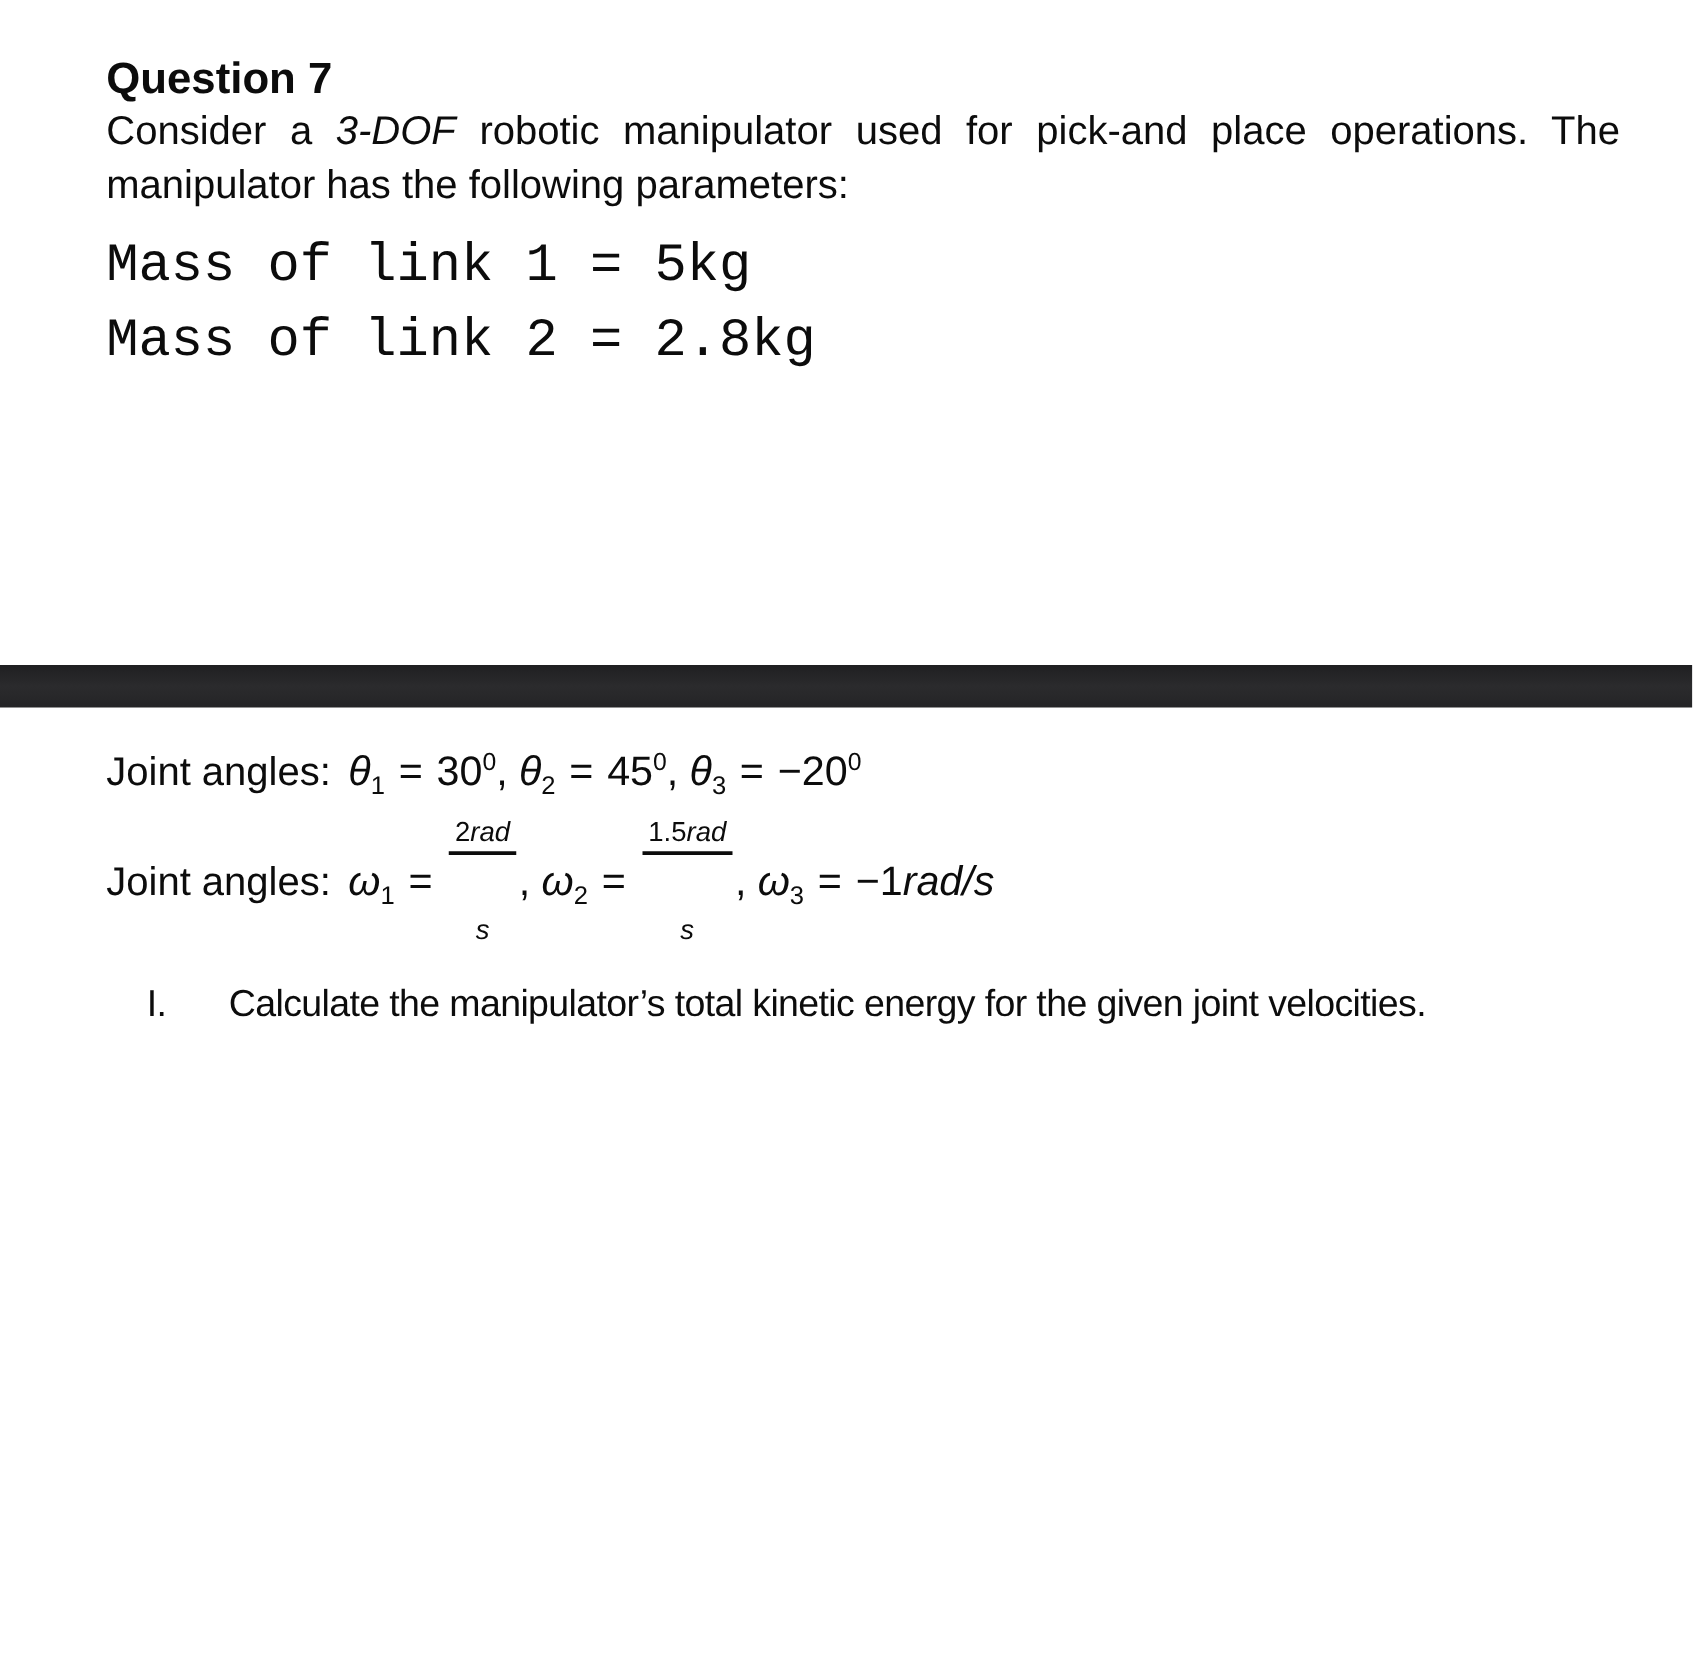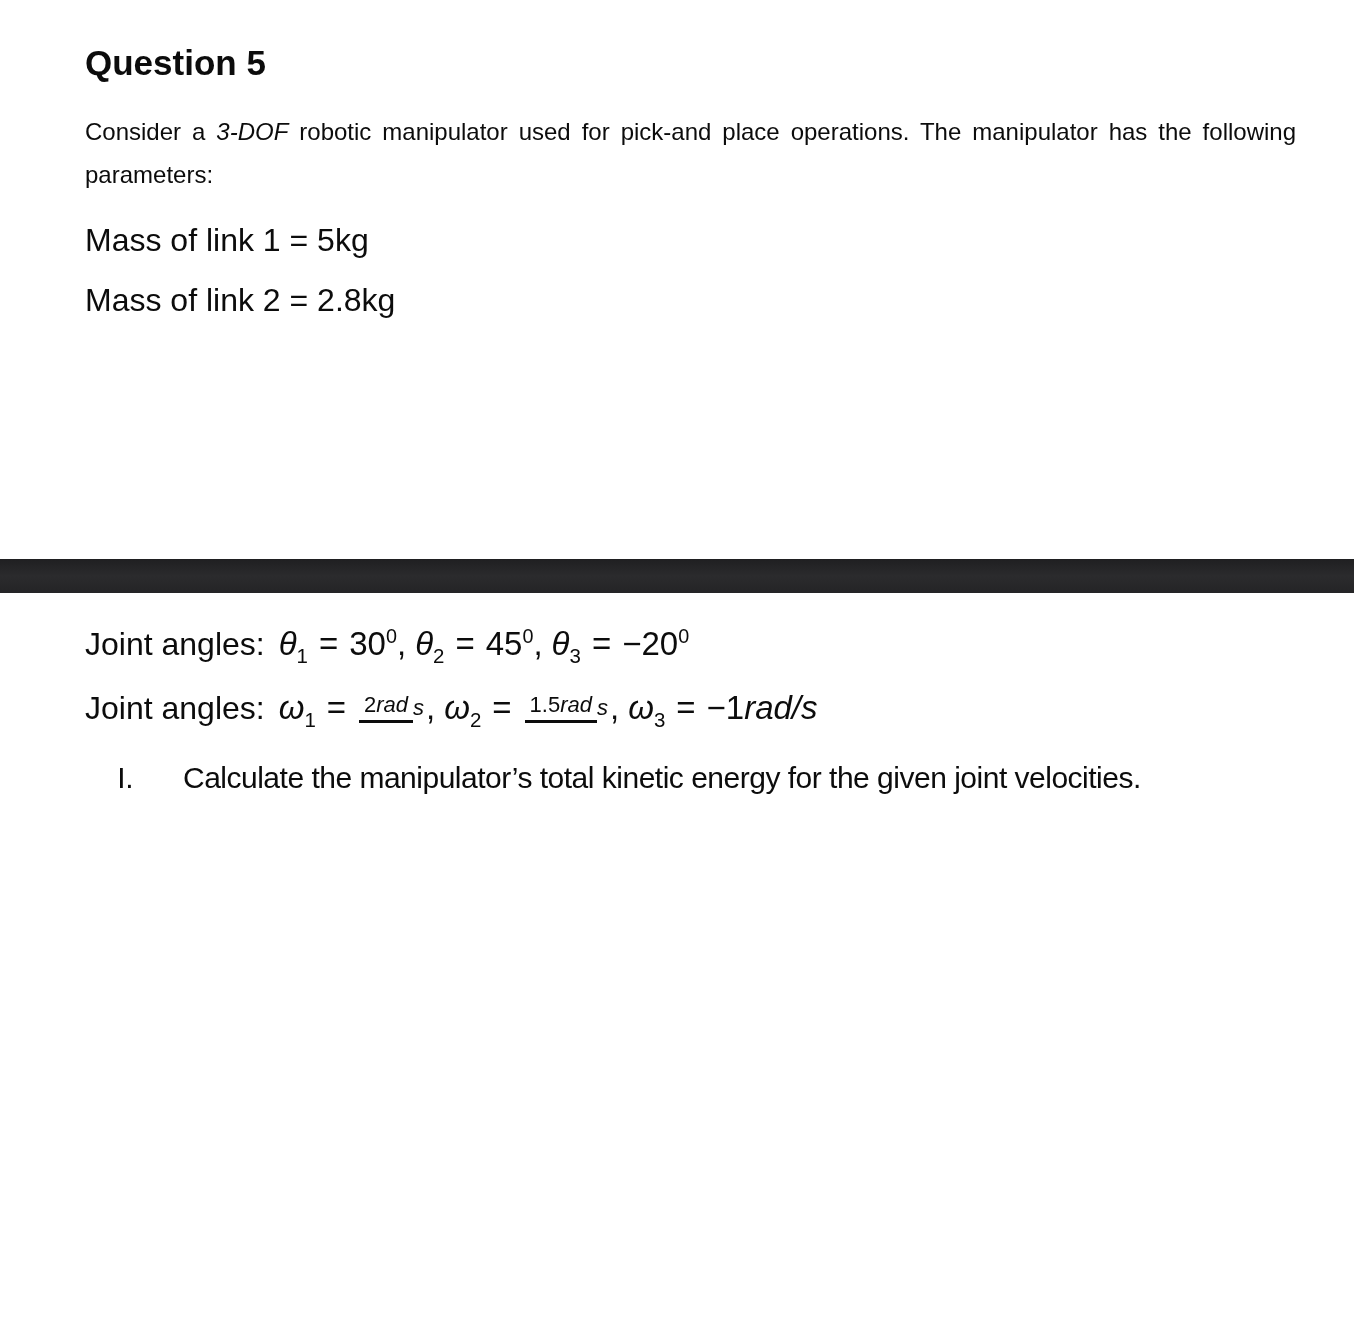--- a/index.html
+++ b/index.html
@@ -17,31 +17,31 @@
   .content { padding: 0 58px 0 85px; }
 
   .title {
     font-size: 35px;
     font-weight: bold;
     line-height: 40px;
     margin-top: 43px;
   }
 
   .intro {
-    font-size: 24px;
+    font-size: 32px;
     line-height: 43px;
-    margin-top: 27px;
     text-align: justify;
   }
   .em { font-style: italic; }
 
   .param {
-    font-size: 32px;
+    font-size: 43px;
     line-height: 40px;
     margin-top: 20px;
+    font-family: Liberation Mono, monospace;
   }
   .p-first { margin-top: 24px; }
 
   .divider {
     width: 1354px;
     height: 34px;
     margin: 239px 0 0 -85px;
     background: linear-gradient(180deg, #1f1f21 0%, var(--divider, #2b2b2d) 50%, #242426 100%);
   }
 
@@ -68,25 +68,27 @@
     font-size: 60%;
     line-height: 0;
   }
   .eq { margin: 0 11px; }
   .sep { margin-right: 9px; }
   .itl { font-style: italic; }
   .upr { font-style: normal; }
 
   .frac {
     display: inline-flex;
+    flex-direction: column;
     align-items: center;
     vertical-align: middle;
     line-height: 1;
     margin: 0 2px;
     transform: translateY(-3px);
+    gap: 46px;
   }
   .frac .num {
     font-size: 22px;
     line-height: 25px;
     padding: 0 5px 3px;
     border-bottom: 3px solid currentColor;
   }
   .frac .den {
     font-size: 22px;
     line-height: 24px;
@@ -104,21 +106,21 @@
   }
   .tnum { text-align: right; }
   .ttext { text-align: justify; }
 </style>
 </head>
 <body>
 
 <div class="page">
   <div class="content">
 
-    <h1 class="title">Question 5</h1>
+    <h1 class="title">Question 7</h1>
 
     <p class="intro"><span>Consider a </span><span class="em">3-DOF</span><span> robotic manipulator used for pick-and place operations. The manipulator has the following parameters:</span></p>
 
     <p class="param p-first">Mass of link 1 = 5kg</p>
     <p class="param">Mass of link 2 = 2.8kg</p>
 
     <div class="divider"></div>
 
 
     <p class="math-line theta-line">

